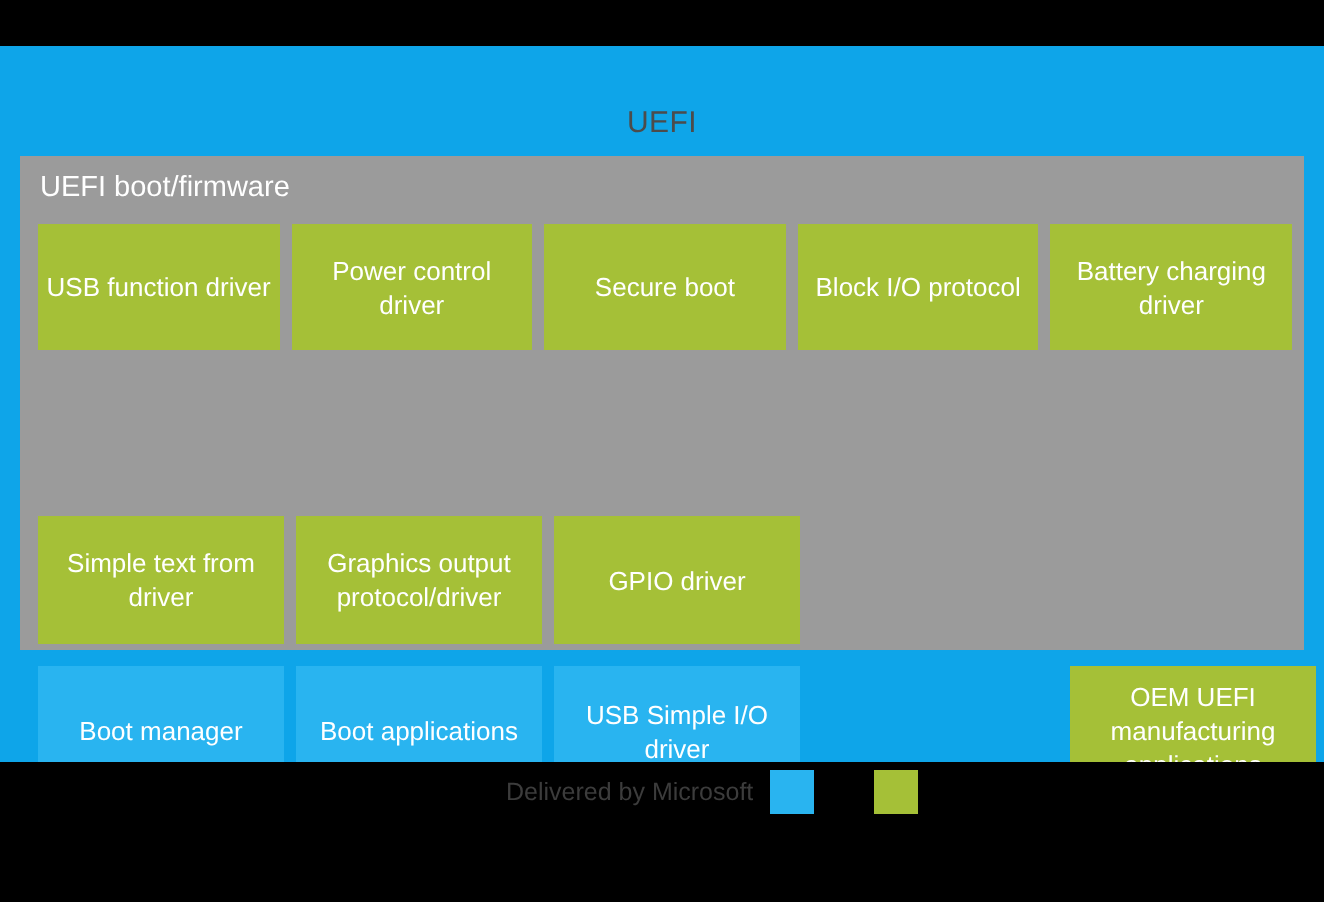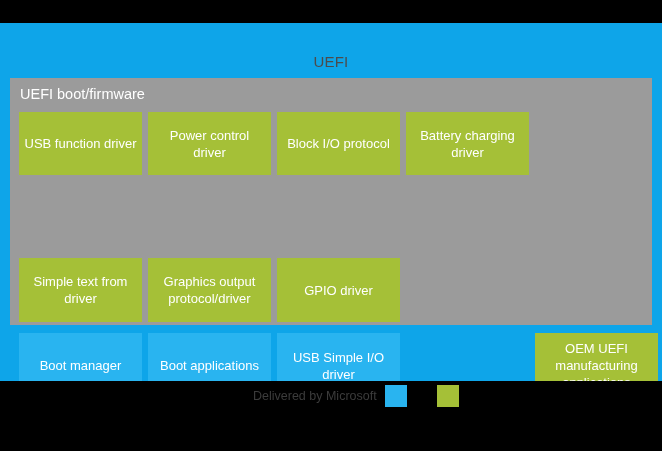--- a/index.html
+++ b/index.html
@@ -143,20 +143,21 @@
 <div id="outer-panel">
 
   <div id="diagram-title">UEFI</div>
 
   <div id="core-panel">
     <div id="core-panel-label">UEFI boot/firmware</div>
 
     <div class="grid-row" id="row-1">
       <div class="cell green col-1">USB function driver</div>
       <div class="cell green col-2">Power control driver</div>
+      <div class="cell green col-3">Secure boot</div>
       <div class="cell green col-4">Block I/O protocol</div>
       <div class="cell green col-5">Battery charging driver</div>
     </div>
 
 
     <div class="grid-row" id="row-3">
       <div class="cell green col-1">Simple text from driver</div>
       <div class="cell green col-2">Graphics output protocol/driver</div>
       <div class="cell green col-3">GPIO driver</div>
     </div>

